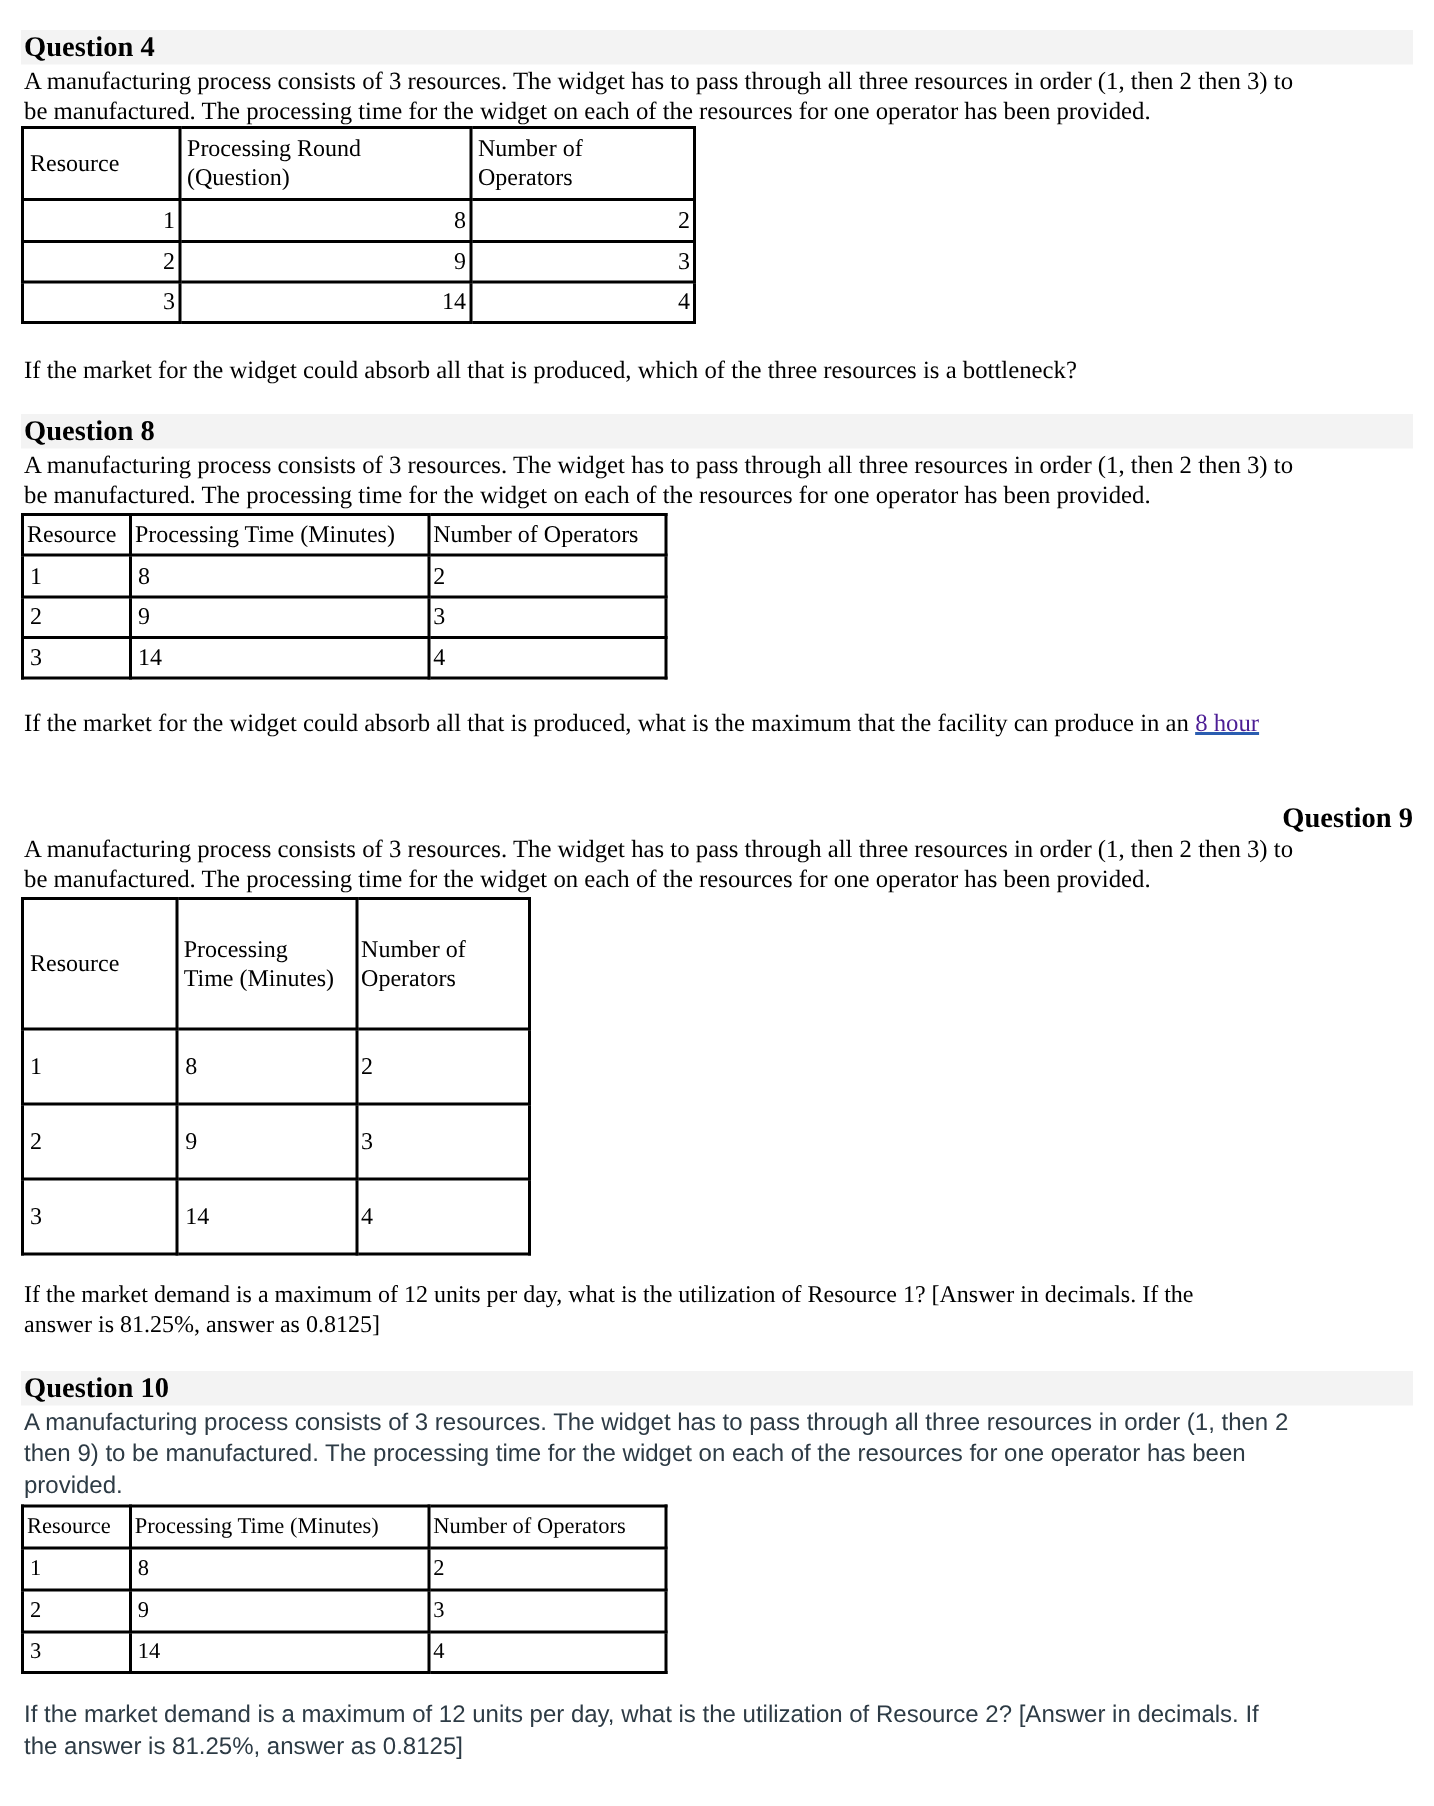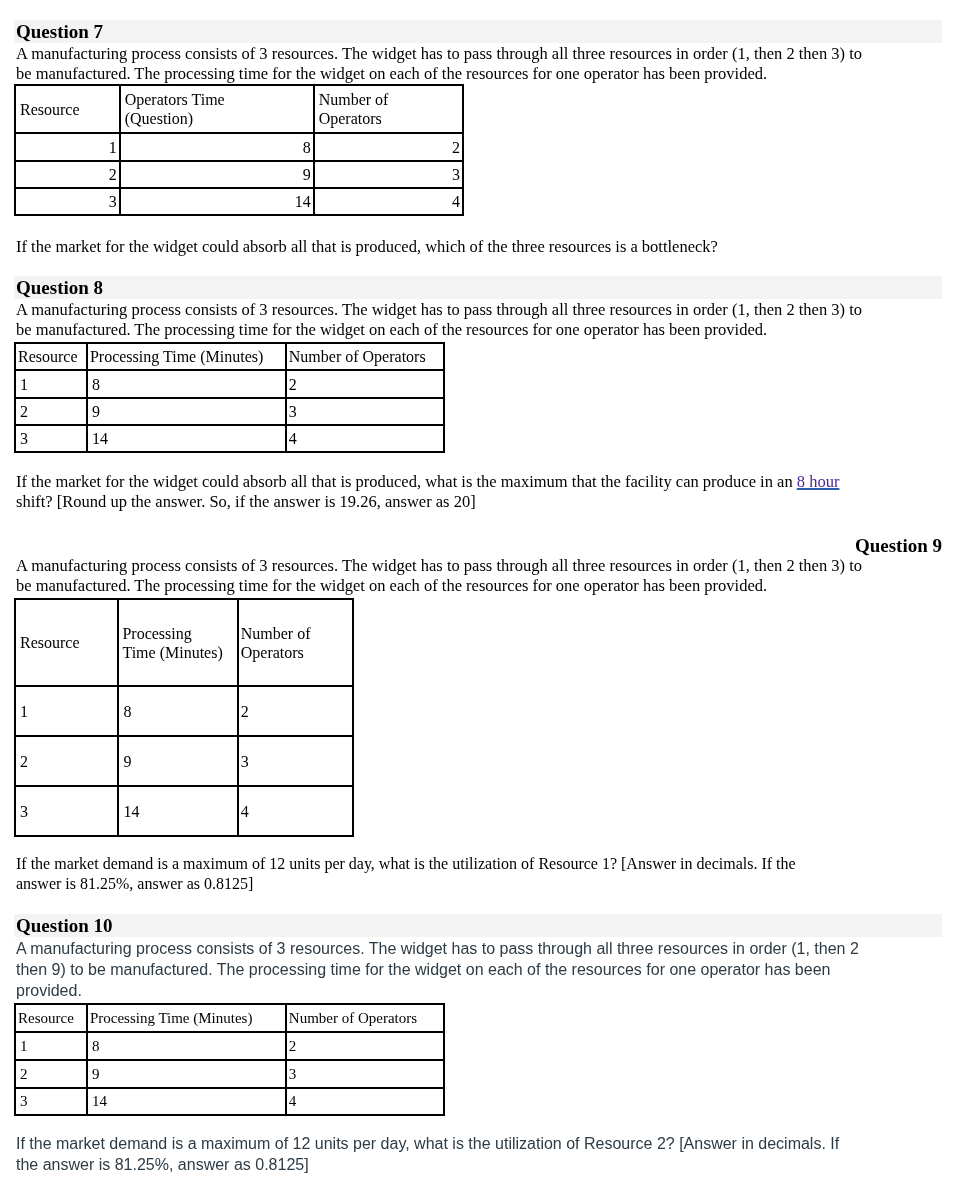--- a/index.html
+++ b/index.html
@@ -16,31 +16,31 @@
   .para.sans { font-family: "Liberation Sans", sans-serif; color: #2d3b45; font-size: 16px; line-height: 21px; }
   table { position: absolute; border-collapse: collapse; font-family: "Liberation Serif", serif; font-size: 16px; }
   td { border: 2px solid #000; vertical-align: middle; padding: 0 4px; line-height: 19px; }
   td.r { text-align: right; padding-right: 2px; }
   .link { color: #4c1d95; text-decoration: underline; text-decoration-color: #2a5db0; text-decoration-thickness: 2px; }
   table.t10 td { font-size: 15px; }
 </style>
 </head>
 <body>
 
-<div class="qhead" style="top:20px;">Question 7</div>
+<div class="qhead" style="top:20px;">Question 4</div>
 <div class="para" style="top:44px;">
   <div>A manufacturing process consists of 3 resources. The widget has to pass through all three resources in order (1, then 2 then 3) to</div>
   <div>be manufactured. The processing time for the widget on each of the resources for one operator has been provided.</div>
 </div>
 <table style="left:14px; top:84px; width:450px;">
   <tbody>
       <tr style="height:48px;">
     <td style="width:105px;"><span>Resource</span></td>
     <td style="width:195px;" class="">
-          <div>Operators Time</div>
+          <div>Processing Round</div>
           <div>(Question)</div>
         </td>
     <td style="width:150px;">
           <div>Number of</div>
           <div>Operators</div>
         </td>
   </tr>
   <tr style="height:28px;">
     <td class="r">1</td>
     <td class="r">8</td>
@@ -84,21 +84,20 @@
   </tr>
   <tr style="height:27px;">
     <td>3</td>
     <td>14</td>
     <td style="padding-left:2px;">4</td>
   </tr>
 </tbody>
   </table>
 <div class="para" style="top:472px;">
   <div><span>If the market for the widget could absorb all that is produced, what is the maximum that the facility can produce in an </span><span class="link">8 hour</span></div>
-  <div>shift? [Round up the answer. So, if the answer is 19.26, answer as 20]</div>
 </div>
 
 <div class="qhead nobg" style="top:534px;text-align:right;">Question 9</div>
 <div class="para" style="top:556px;">
   <div>A manufacturing process consists of 3 resources. The widget has to pass through all three resources in order (1, then 2 then 3) to</div>
   <div>be manufactured. The processing time for the widget on each of the resources for one operator has been provided.</div>
 </div>
 <table style="left:14px; top:598px; width:340px;">
   <tbody>
       <tr style="height:87px;">

